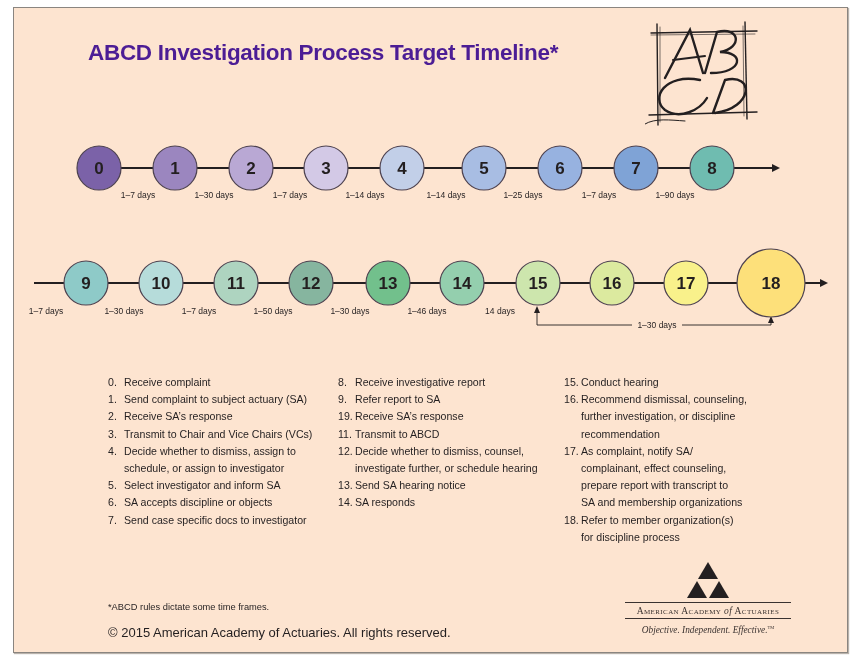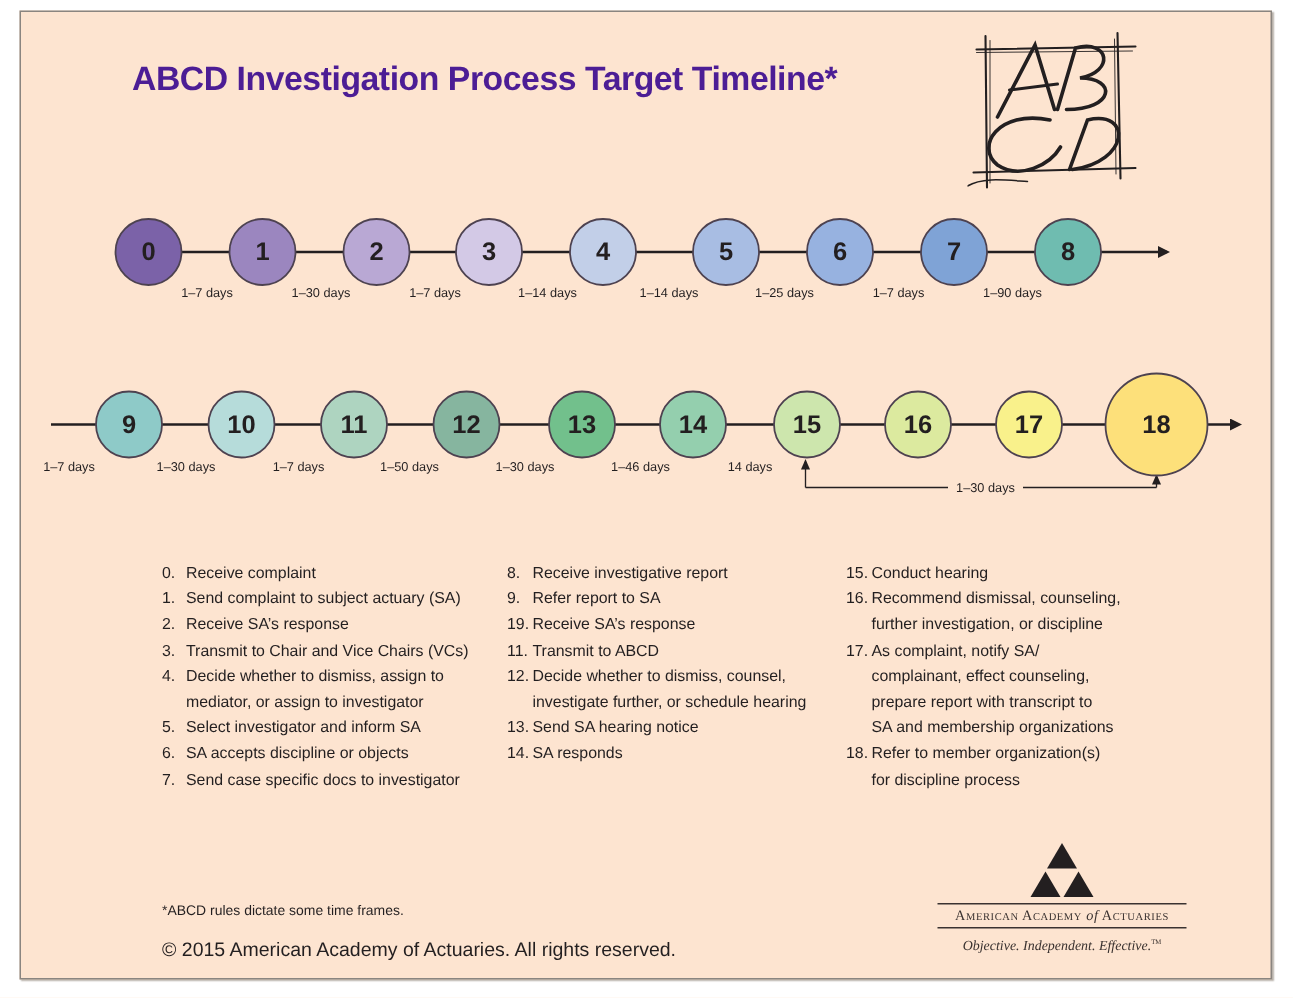--- a/index.html
+++ b/index.html
@@ -187,21 +187,21 @@
   <div class="item">
       <span class="num">3.</span>
       <span class="txt">Transmit to Chair and Vice Chairs (VCs)</span>
     </div>
   <div class="item">
       <span class="num">4.</span>
       <span class="txt">Decide whether to dismiss, assign to</span>
     </div>
   <div class="item">
       <span class="num"></span>
-      <span class="txt">mediator, or assign to investigator</span>
+      <span class="txt">schedule, or assign to investigator</span>
     </div>
   <div class="item">
       <span class="num">5.</span>
       <span class="txt">Select investigator and inform SA</span>
     </div>
   <div class="item">
       <span class="num">6.</span>
       <span class="txt">SA accepts discipline or objects</span>
     </div>
   <div class="item">
@@ -250,20 +250,24 @@
       <span class="num">15.</span>
       <span class="txt">Conduct hearing</span>
     </div>
   <div class="item">
       <span class="num">16.</span>
       <span class="txt">Recommend dismissal, counseling,</span>
     </div>
   <div class="item">
       <span class="num"></span>
       <span class="txt">further investigation, or discipline</span>
+    </div>
+  <div class="item">
+      <span class="num"></span>
+      <span class="txt">recommendation</span>
     </div>
   <div class="item">
       <span class="num">17.</span>
       <span class="txt">As complaint, notify SA/</span>
     </div>
   <div class="item">
       <span class="num"></span>
       <span class="txt">complainant, effect counseling,</span>
     </div>
   <div class="item">

